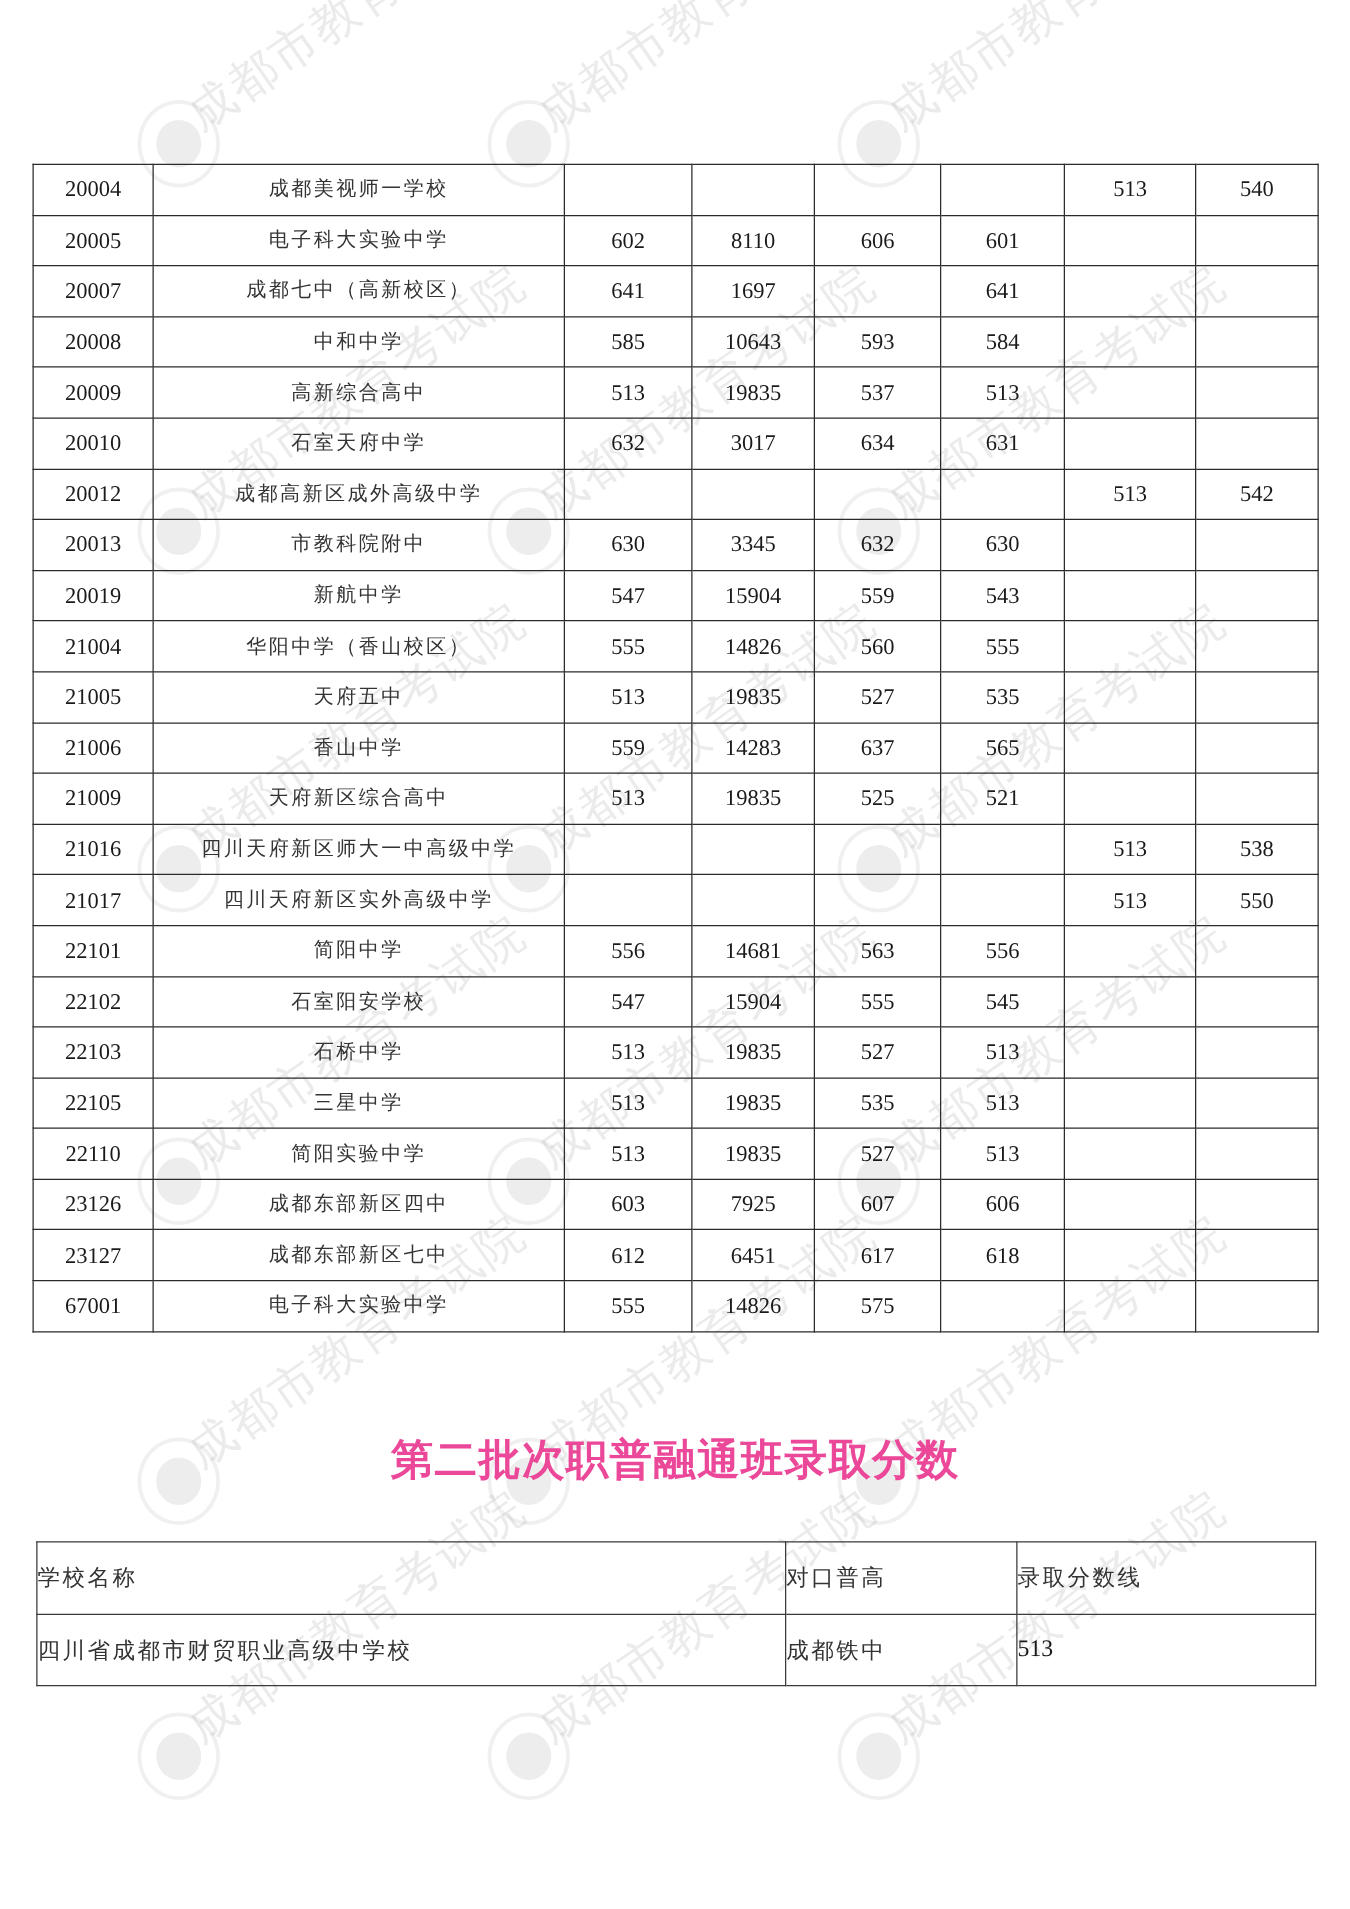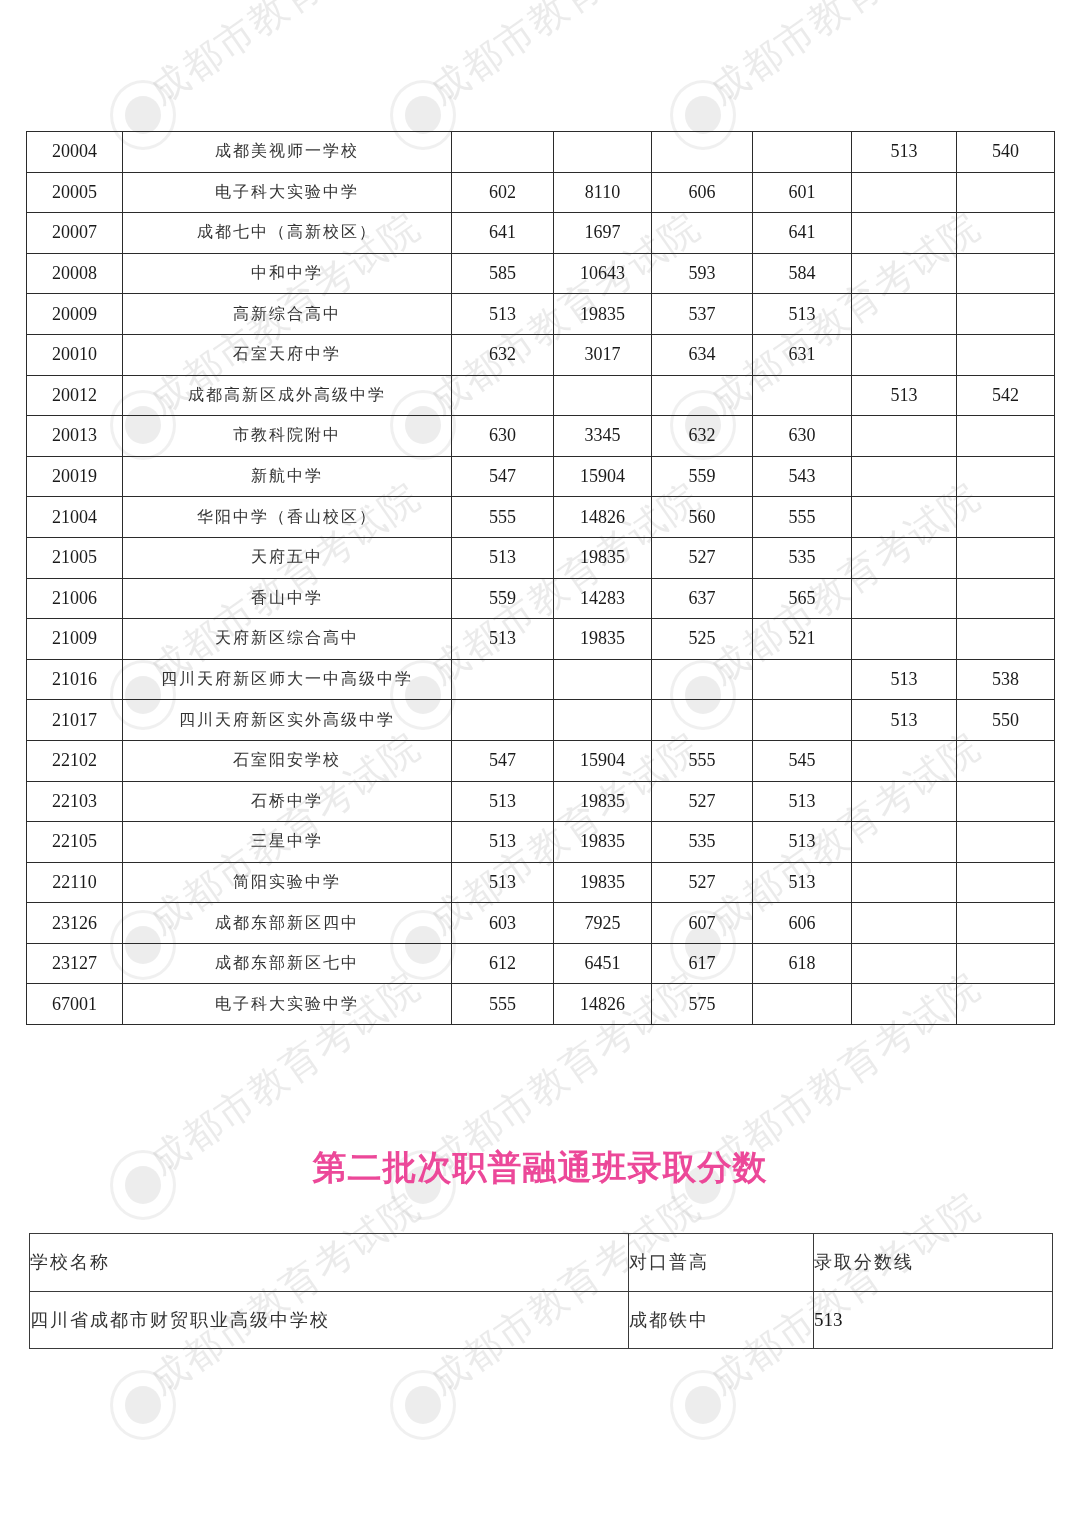--- a/index.html
+++ b/index.html
@@ -365,20 +365,30 @@
       </tr>
       <tr>
         <td>21017</td>
         <td class="name">四川天府新区实外高级中学</td>
         <td></td>
         <td></td>
         <td></td>
         <td></td>
         <td>513</td>
         <td>550</td>
+      </tr>
+      <tr>
+        <td>22101</td>
+        <td class="name">简阳中学</td>
+        <td>556</td>
+        <td>14681</td>
+        <td>563</td>
+        <td>556</td>
+        <td></td>
+        <td></td>
       </tr>
       <tr>
         <td>22102</td>
         <td class="name">石室阳安学校</td>
         <td>547</td>
         <td>15904</td>
         <td>555</td>
         <td>545</td>
         <td></td>
         <td></td>

